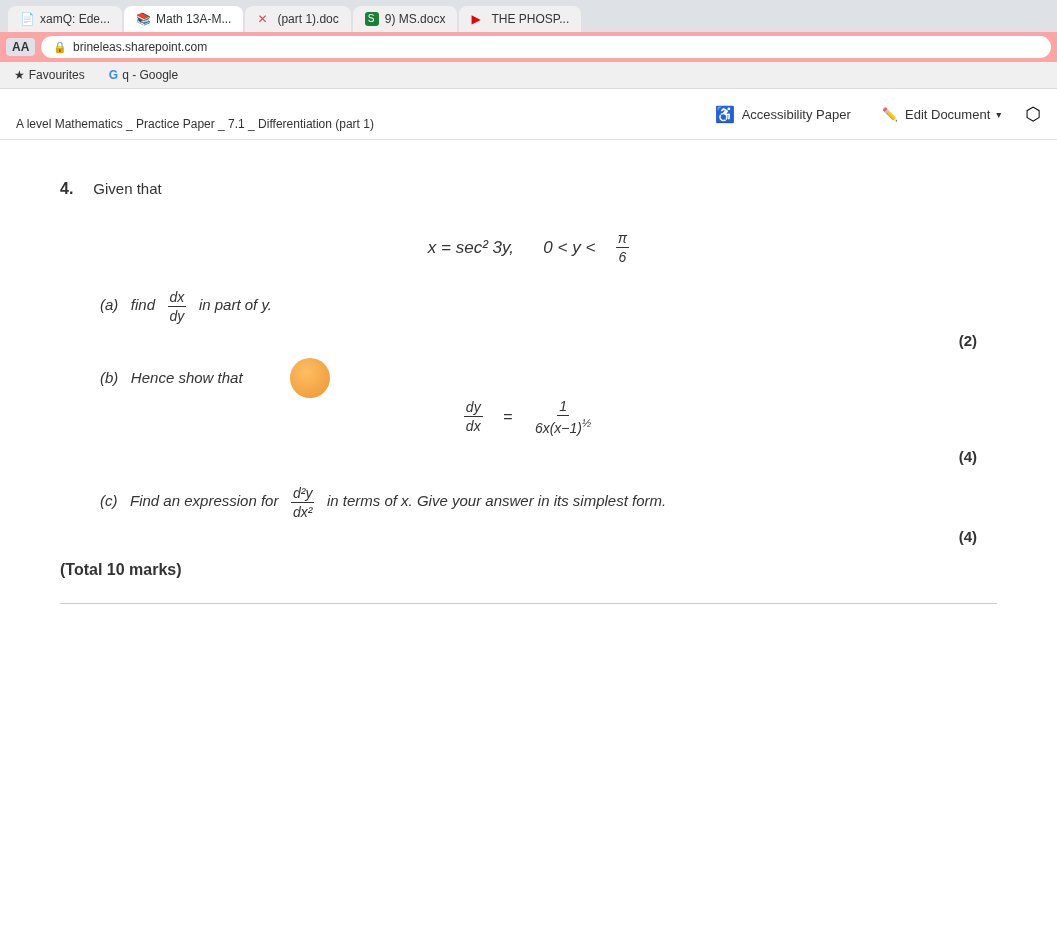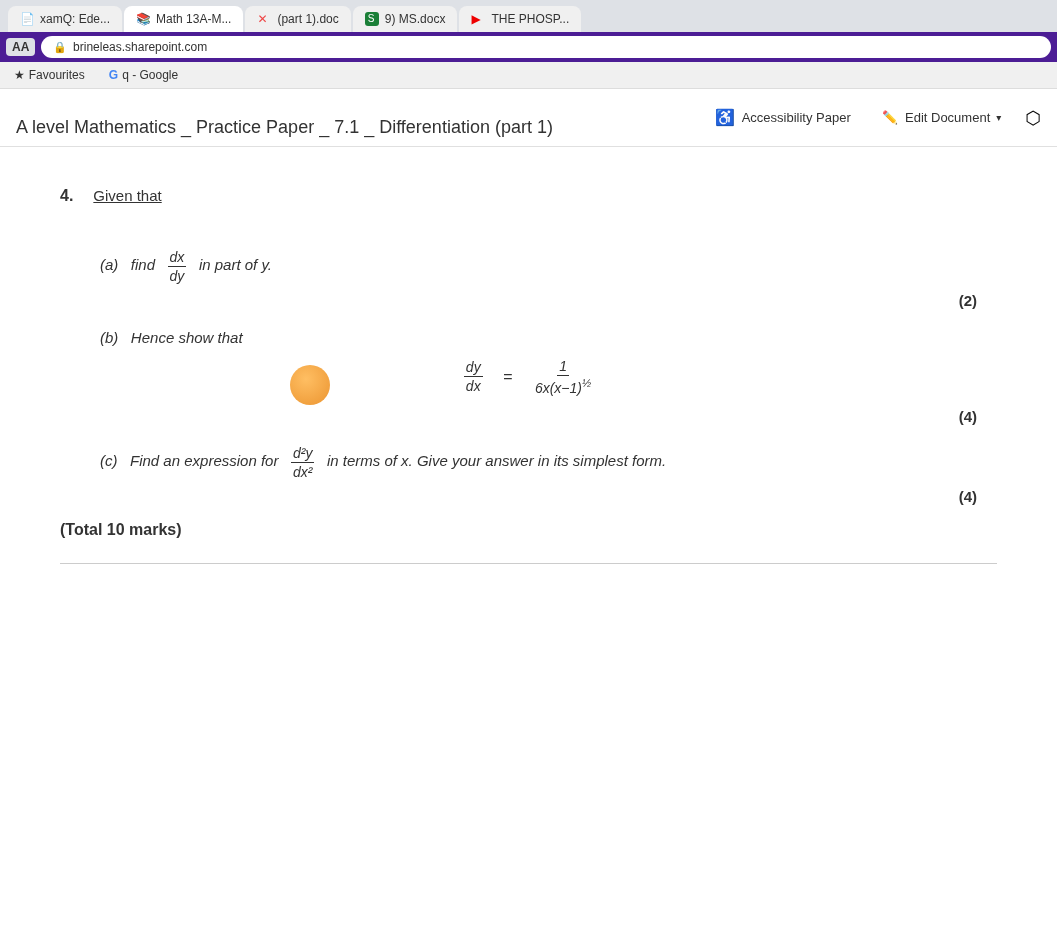--- a/index.html
+++ b/index.html
@@ -6,21 +6,21 @@
     body { font-family: Arial, sans-serif; background: #f0f0f0; width: 1057px; min-height: 930px; overflow-x: hidden; }
 
     
     .browser-top {
       background: #dee1e6;
       padding: 6px 8px 0 8px;
     }
     .browser-nav {
       display: flex;
       align-items: center;
-      background: #4c1d95;
+      background: #fca5a5;
       padding: 4px 6px;
       gap: 6px;
     }
     .tab-bar {
       display: flex;
       align-items: flex-end;
       gap: 2px;
     }
     .tab {
       background: #f0f0f0;
@@ -90,21 +90,21 @@
     
     .doc-toolbar {
       background: white;
       padding: 8px 16px;
       display: flex;
       align-items: center;
       justify-content: space-between;
       border-bottom: 1px solid #e0e0e0;
     }
     .doc-title {
-      font-size: 18px;
+      font-size: 12px;
       color: #333;
       margin-top: 20px;
     }
     .doc-toolbar-right {
       display: flex;
       align-items: center;
       gap: 16px;
     }
     .accessibility-btn {
       display: flex;
@@ -138,21 +138,20 @@
       font-size: 16px;
       font-weight: bold;
       color: #333;
       margin-bottom: 20px;
     }
     .question-text {
       font-size: 15px;
       color: #333;
       margin-bottom: 20px;
       margin-left: 40px;
-      text-decoration: underline;
     }
     .part-label {
       font-size: 15px;
       color: #333;
       font-style: italic;
       margin: 20px 0 8px 40px;
     }
     .marks {
       text-align: right;
       font-size: 15px;
@@ -278,20 +277,30 @@
 
 <div class="doc-wrapper">
   <span class="orange-circle"></span>
   <div class="doc-content">
 
     <div style="display:flex; gap:20px; align-items:flex-start; margin-bottom:10px;">
       <span class="question-number">4.</span>
       <span class="question-text" style="margin-left:0;">Given that</span>
     </div>
 
+    <div class="math-line">
+      <span style="font-size:17px; font-style:italic;">x = sec² 3y,</span>
+      &nbsp;&nbsp;&nbsp;
+      <span style="font-style:italic; font-size:17px;">0 &lt; y &lt;</span>
+      &nbsp;
+      <span class="math-fraction">
+        <span class="numerator">π</span>
+        <span class="denominator">6</span>
+      </span>
+    </div>
 
     <div style="margin-top:24px;">
       <div class="part-label">
         <span style="font-style:italic;text-align:center;">
           <span>(a)</span>
           &nbsp;
           <span>find</span>
           &nbsp;
           <span class="math-fraction">
             <span class="numerator">dx</span>

